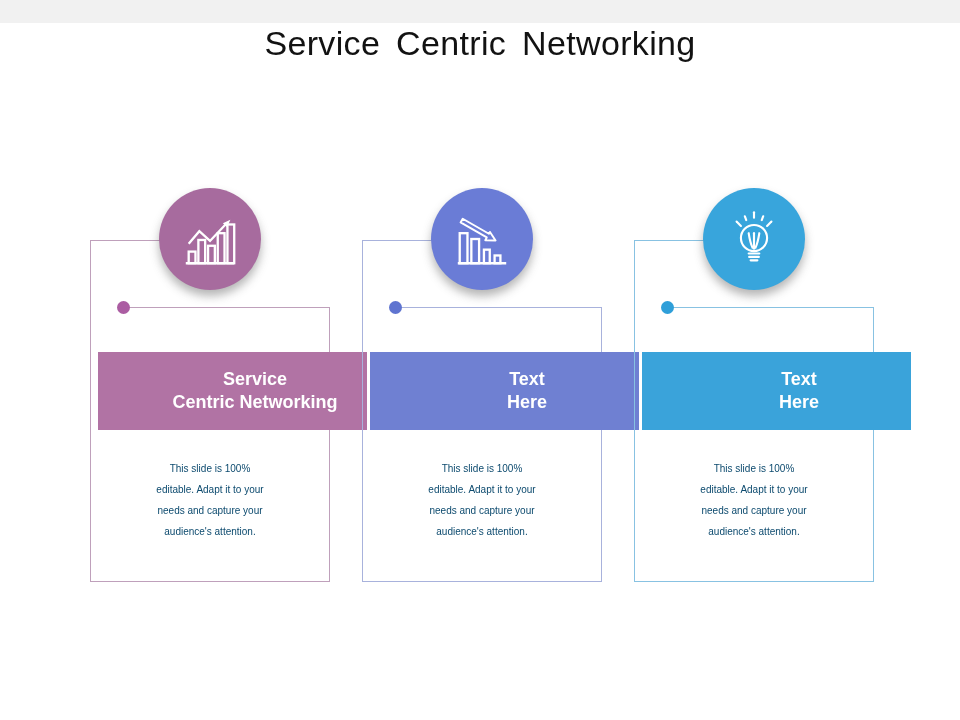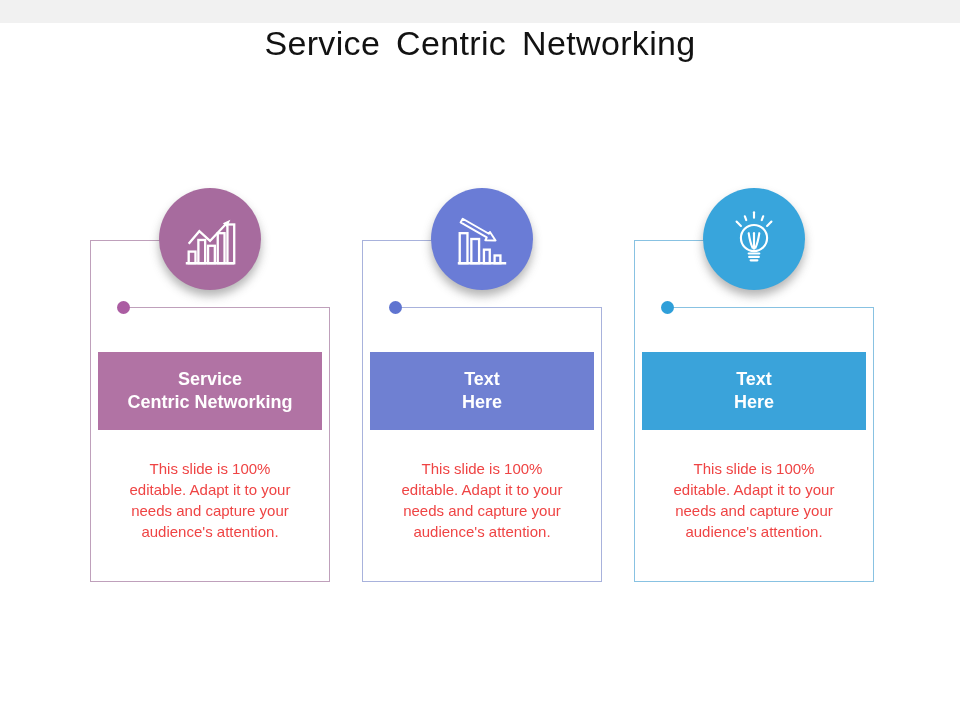--- a/index.html
+++ b/index.html
@@ -35,24 +35,25 @@
     box-shadow:0 6px 10px rgba(70,70,70,0.40);
     display:flex;align-items:center;justify-content:center;
   }
   .icon-circle svg{display:block;}
   .card-header{
     position:absolute;left:8px;top:112px;width:224px;height:78px;
     background:var(--header);
     display:flex;align-items:center;justify-content:center;text-align:center;
     color:#ffffff;font-weight:bold;font-size:18px;line-height:23px;
     white-space:pre-line;
+    padding-left:45px;
   }
   .card-body{
     position:absolute;left:10px;top:218px;width:220px;
-    text-align:center;color:#ef4444;font-size:15px;line-height:21px;
+    text-align:center;color:#0c4a6e;font-size:10px;line-height:21px;
     white-space:pre-line;
   }
 </style>
 </head>
 <body style="background: rgb(255, 255, 255);">
 
 <div class="top-band" style="background: rgb(241, 241, 241);"></div>
 
 <div class="slide-title" style="color: rgb(18, 18, 18);">Service Centric Networking</div>
 

